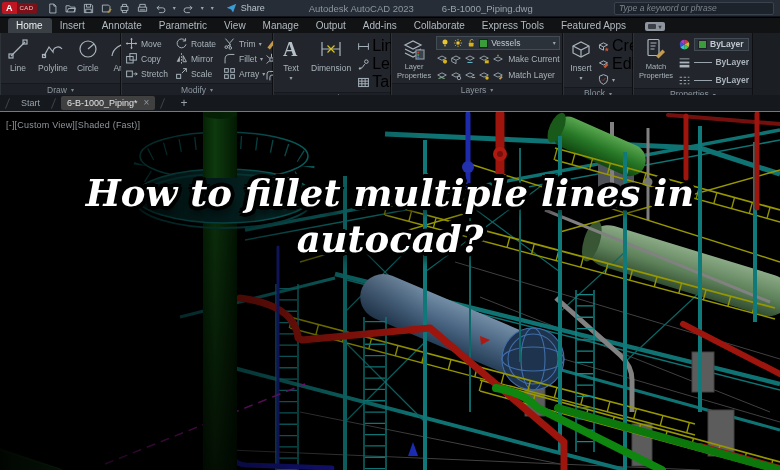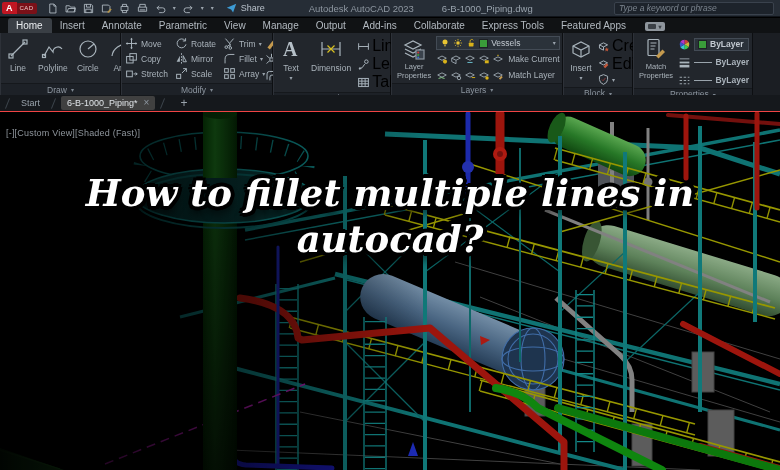--- a/index.html
+++ b/index.html
@@ -67,21 +67,21 @@
   
   .doctabs { position:absolute; top:95px; left:0; width:780px; height:17px; background:#15181c; display:flex; align-items:center; border-bottom:1px solid #ef4444; }
   .dslash { width:1px; height:11px; background:#3d444c; transform:rotate(22deg); margin:0 7px; }
   .dtab { color:#98a1aa; font-size:9px; padding:2px 6px; }
   .dtab.active { background:#404040; color:#dfe3e7; border-radius:2px; display:flex; align-items:center; gap:6px; }
   .dtab.active .x { color:#8d96a0; font-size:10px; line-height:1; }
   .dplus { color:#9aa3ac; font-size:12px; margin-left:10px; }
 
   
   .viewport { position:absolute; top:112px; left:0; width:780px; height:358px; background:#000; overflow:hidden; }
-  .vp-controls { position:absolute; top:16px; left:6px; color:#8f969d; font-size:9px; z-index:5; letter-spacing:.2px;text-align:right; }
+  .vp-controls { position:absolute; top:8px; left:6px; color:#8f969d; font-size:9px; z-index:5; letter-spacing:.2px;text-align:right; }
   .scene { position:absolute; inset:0; }
   .headline { position:absolute; left:0; right:0; top:58px; z-index:6; text-align:center;
     font-family:"DejaVu Serif",serif; font-weight:bold; font-size:37px; line-height:1.25; color:#ffffff;
     text-shadow:3px 3px 0 #000,-3px 3px 0 #000,3px -3px 0 #000,-3px -3px 0 #000,0 4px 0 #000,4px 0 0 #000,-4px 0 0 #000,0 -4px 0 #000,0 7px 9px rgba(0,0,0,.85);font-style:italic; }
 </style>
 </head>
 <body>
 
 <div class="app">
 

